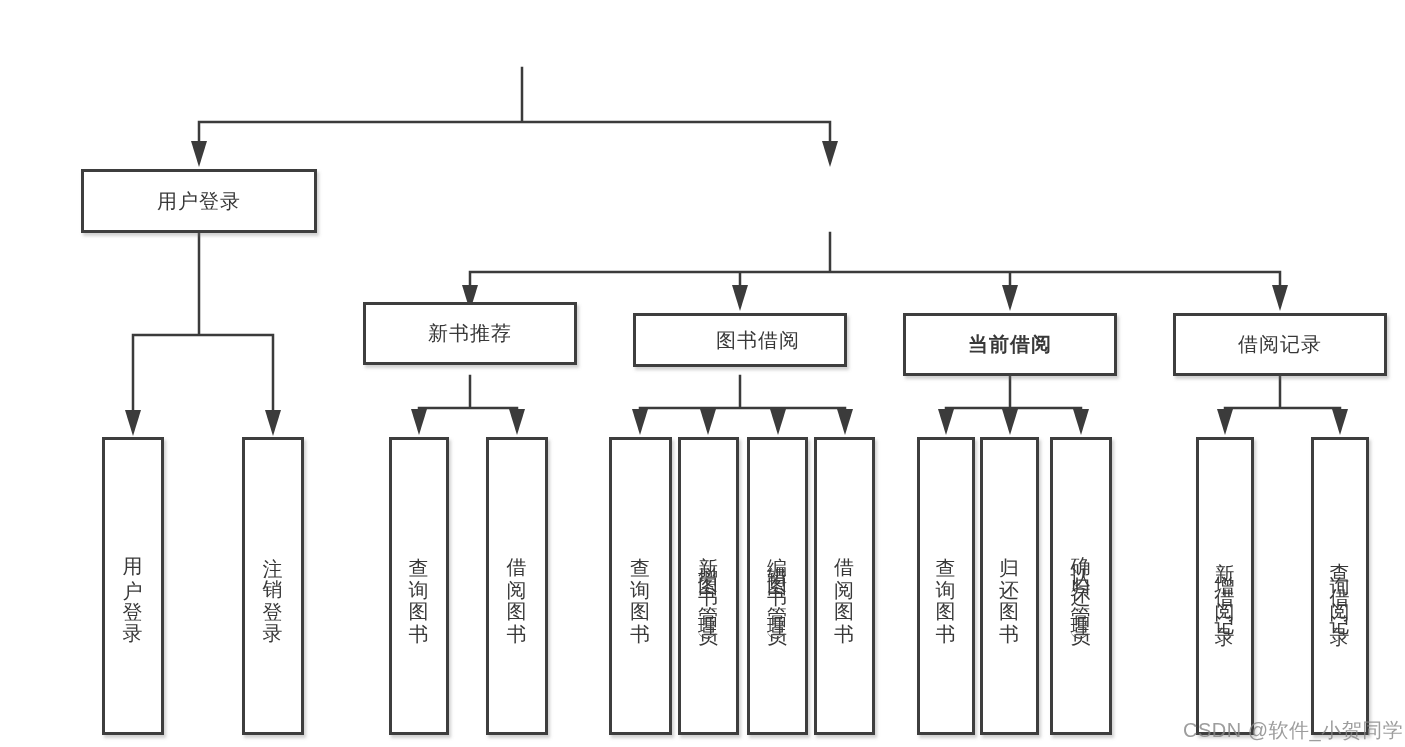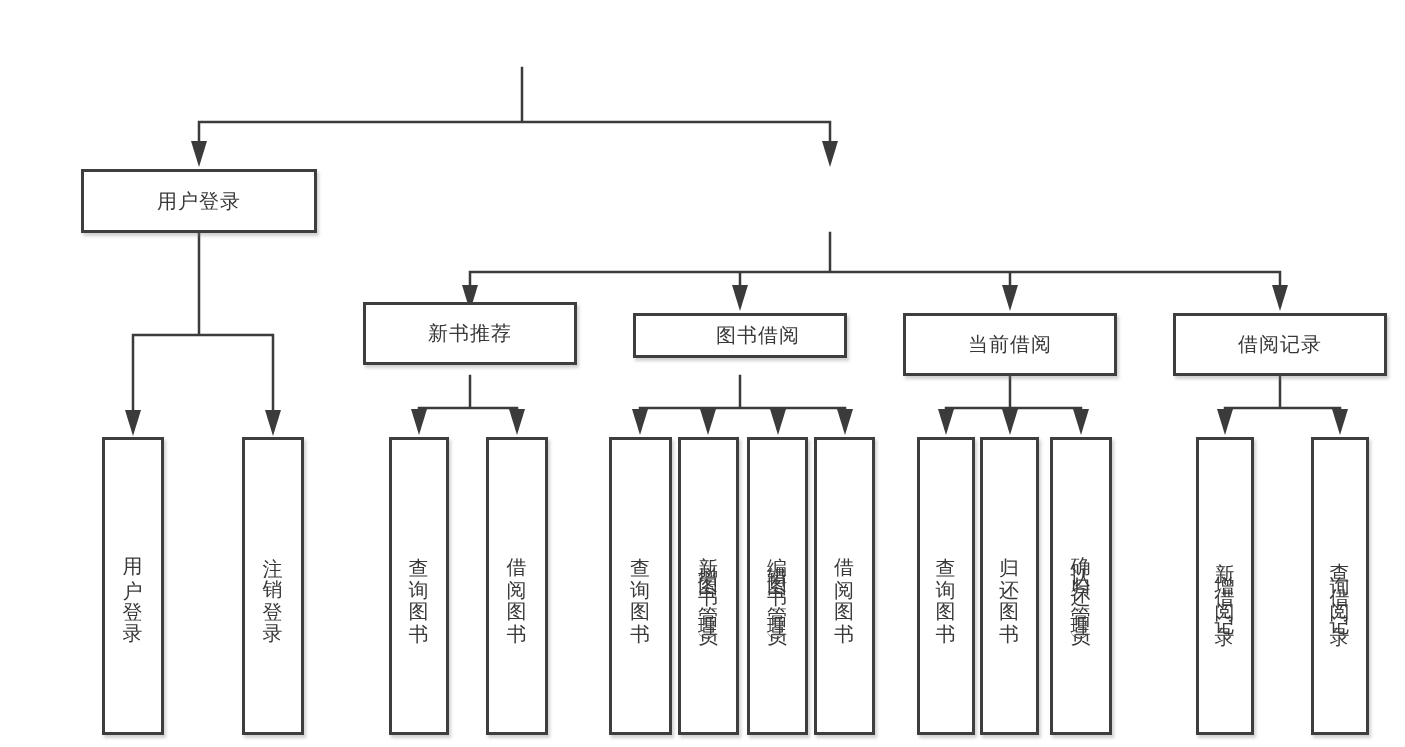--- a/index.html
+++ b/index.html
@@ -96,36 +96,37 @@
       <polygon points="1073,409 1089,409 1081,435"></polygon>
       <polygon points="1217,409 1233,409 1225,435"></polygon>
       <polygon points="1332,409 1348,409 1340,435"></polygon>
     </g>
   </svg>
 
 
   <div class="node hbox" style="left:81px; top:169px; width:236px; height:64px;">用户登录</div>
 
   <div class="node hbox" style="left:363px; top:302px; width:214px; height:63px;">新书推荐</div>
-  <div class="node hbox" style="left:633px; top:313px; width:214px; height:45px;padding-left:36px;">图书借阅</div>
-  <div class="node hbox" style="left:903px; top:313px; width:214px; height:63px;">当前借阅</div>
+  <div class="node hbox" style="left:633px; top:313px; width:214px; height:54px;padding-left:36px;">图书借阅</div>
+  <div class="node hbox" style="left:903px; top:313px; width:214px; height:63px;font-weight:bold;">当前借阅</div>
   <div class="node hbox" style="left:1173px; top:313px; width:214px; height:63px;">借阅记录</div>
 
   <div class="node vbox ls4" style="left:102px; top:437px; width:62px; height:298px;">用户登录</div>
   <div class="node vbox ls4" style="left:242px; top:437px; width:62px; height:298px;">注销登录</div>
 
   <div class="node vbox ls4" style="left:389px; top:437px; width:60px; height:298px;">查询图书</div>
   <div class="node vbox ls4" style="left:486px; top:437px; width:62px; height:298px;">借阅图书</div>
 
   <div class="node vbox ls4" style="left:609px; top:437px; width:63px; height:298px;">查询图书</div>
   <div class="node vbox ls9" style="left:678px; top:437px; width:61px; height:298px;">新增图书（管理员）</div>
   <div class="node vbox ls9" style="left:747px; top:437px; width:61px; height:298px;">编辑图书（管理员）</div>
   <div class="node vbox ls4" style="left:814px; top:437px; width:61px; height:298px;">借阅图书</div>
 
   <div class="node vbox ls4" style="left:917px; top:437px; width:58px; height:298px;">查询图书</div>
   <div class="node vbox ls4" style="left:980px; top:437px; width:59px; height:298px;">归还图书</div>
   <div class="node vbox ls9" style="left:1050px; top:437px; width:62px; height:298px;">确认归还（管理员）</div>
 
   <div class="node vbox ls6" style="left:1196px; top:437px; width:58px; height:298px;">新增借阅记录</div>
   <div class="node vbox ls6" style="left:1311px; top:437px; width:58px; height:298px;">查询借阅记录</div>
 
+  <div class="watermark">CSDN @软件_小贺同学</div>
 
 </div>
 
 </body></html>

